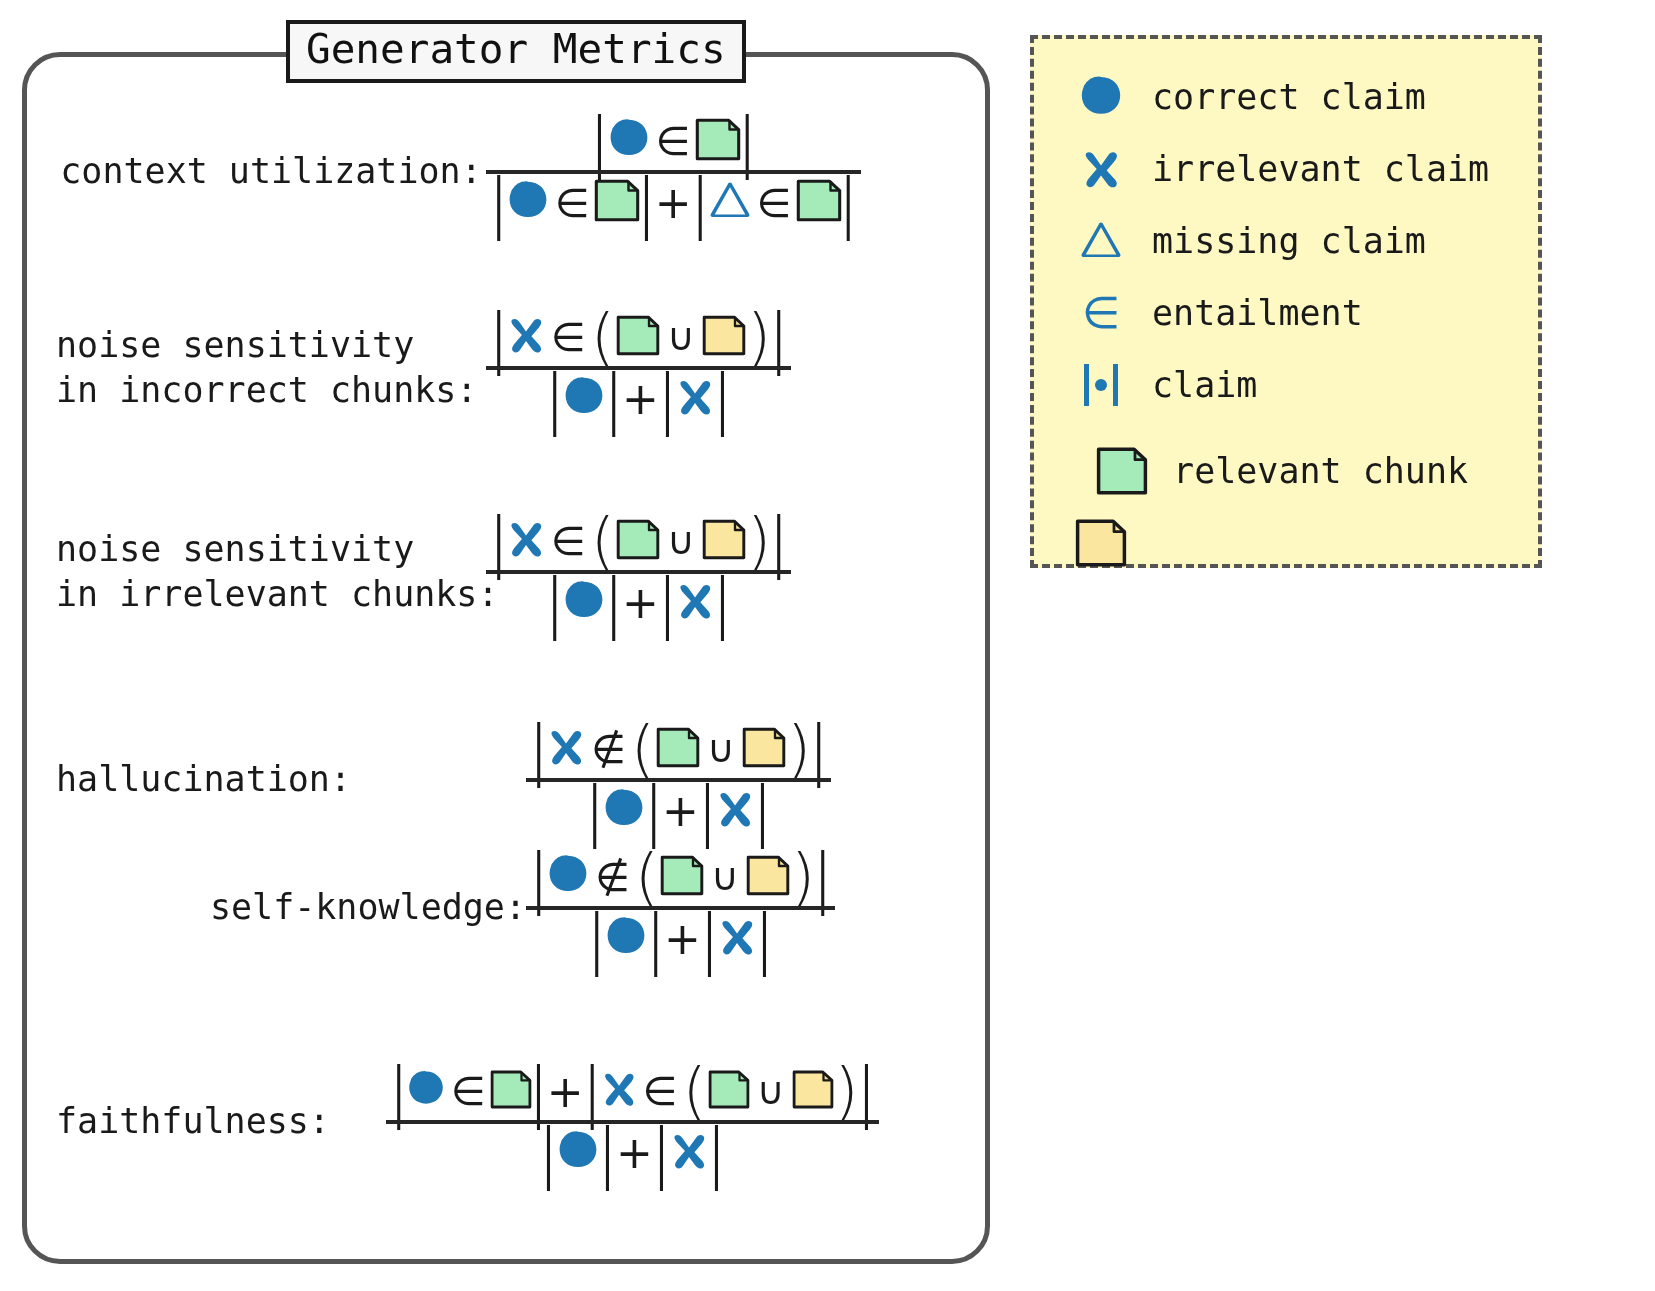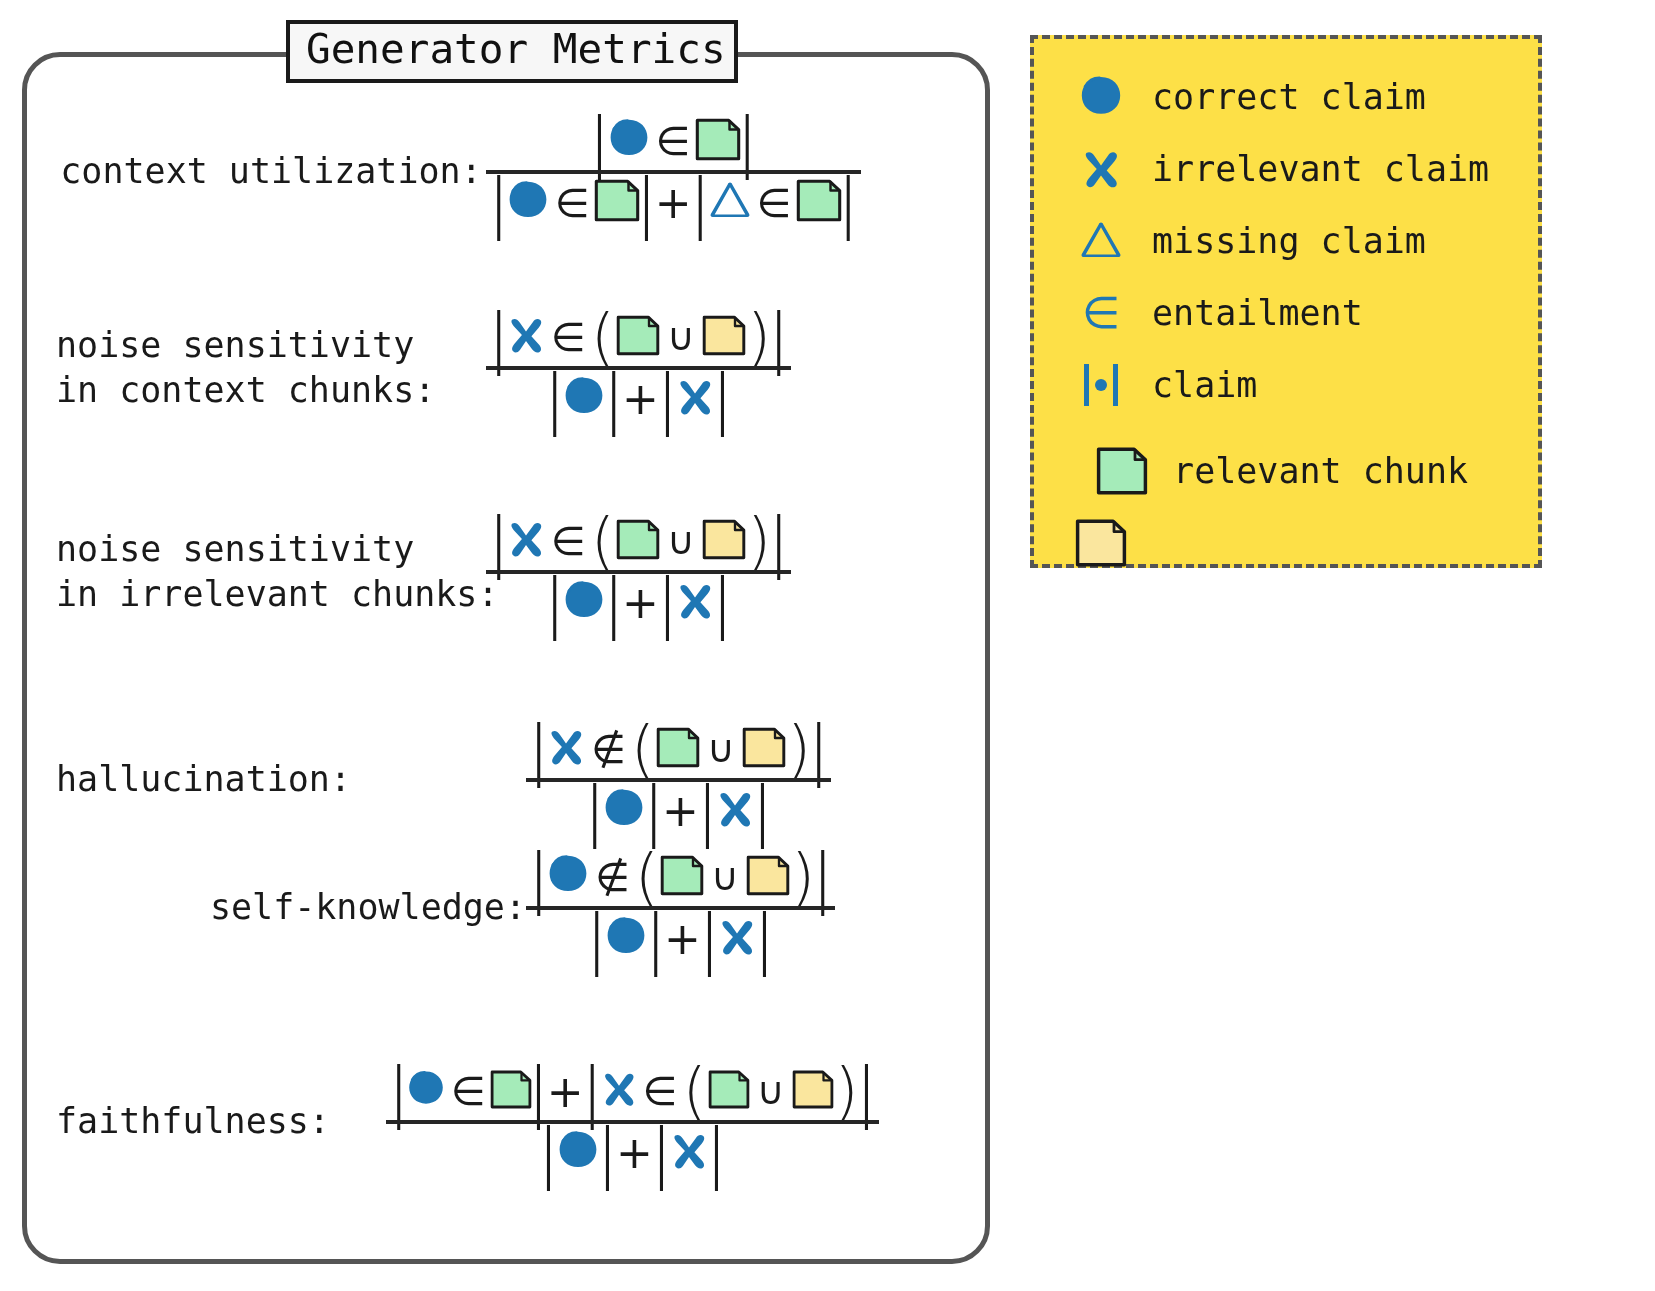--- a/index.html
+++ b/index.html
@@ -27,21 +27,21 @@
     box-sizing: border-box;
     background: #ffffff;
   }
 
   #panel-title {
     position: absolute;
     left: 286px;
     top: 20px;
     background: #f7f7f7;
     border: 4px solid #1a1a1a;
-    padding: 4px 8px 8px 16px;
+    padding: 4px 16px 8px 16px;
     font-family: "DejaVu Sans Mono", monospace;
     font-size: 41px;
     line-height: 1.05;
     color: #111111;
     letter-spacing: 0px;
     z-index: 5;
   }
 
   
   .metric-row {
@@ -131,21 +131,21 @@
 
   
   #legend-box {
     position: absolute;
     left: 1030px;
     top: 35px;
     width: 512px;
     height: 533px;
     border: 4px dashed #555555;
     box-sizing: border-box;
-    background: #fde047;
+    background: #fef9c3;
   }
   .legend-list {
     position: absolute;
     left: 36px;
     top: 22px;
   }
   .legend-item {
     display: flex;
     align-items: center;
     height: 72px;
@@ -259,21 +259,21 @@
           </svg>
       </span>
       <span class="bar-tok tok">|</span>
     </div>
   </div>
 </div>
 
 <div class="metric-row" style="top:288px; height:160px;">
   <div style="width:430px;">
     <div class="metric-label">noise sensitivity</div>
-    <div class="metric-label">in context chunks:</div>
+    <div class="metric-label">in incorrect chunks:</div>
   </div>
   <div class="fraction">
     <div class="frac-num">
       <span class="bar-tok tok">|</span>
       <span class="glyph">
         <svg width="42" height="42" viewBox="0 0 60 62">
             <use href="#sym-cross"></use>
           </svg>
       </span>
       <span class="op tok">∈</span>

